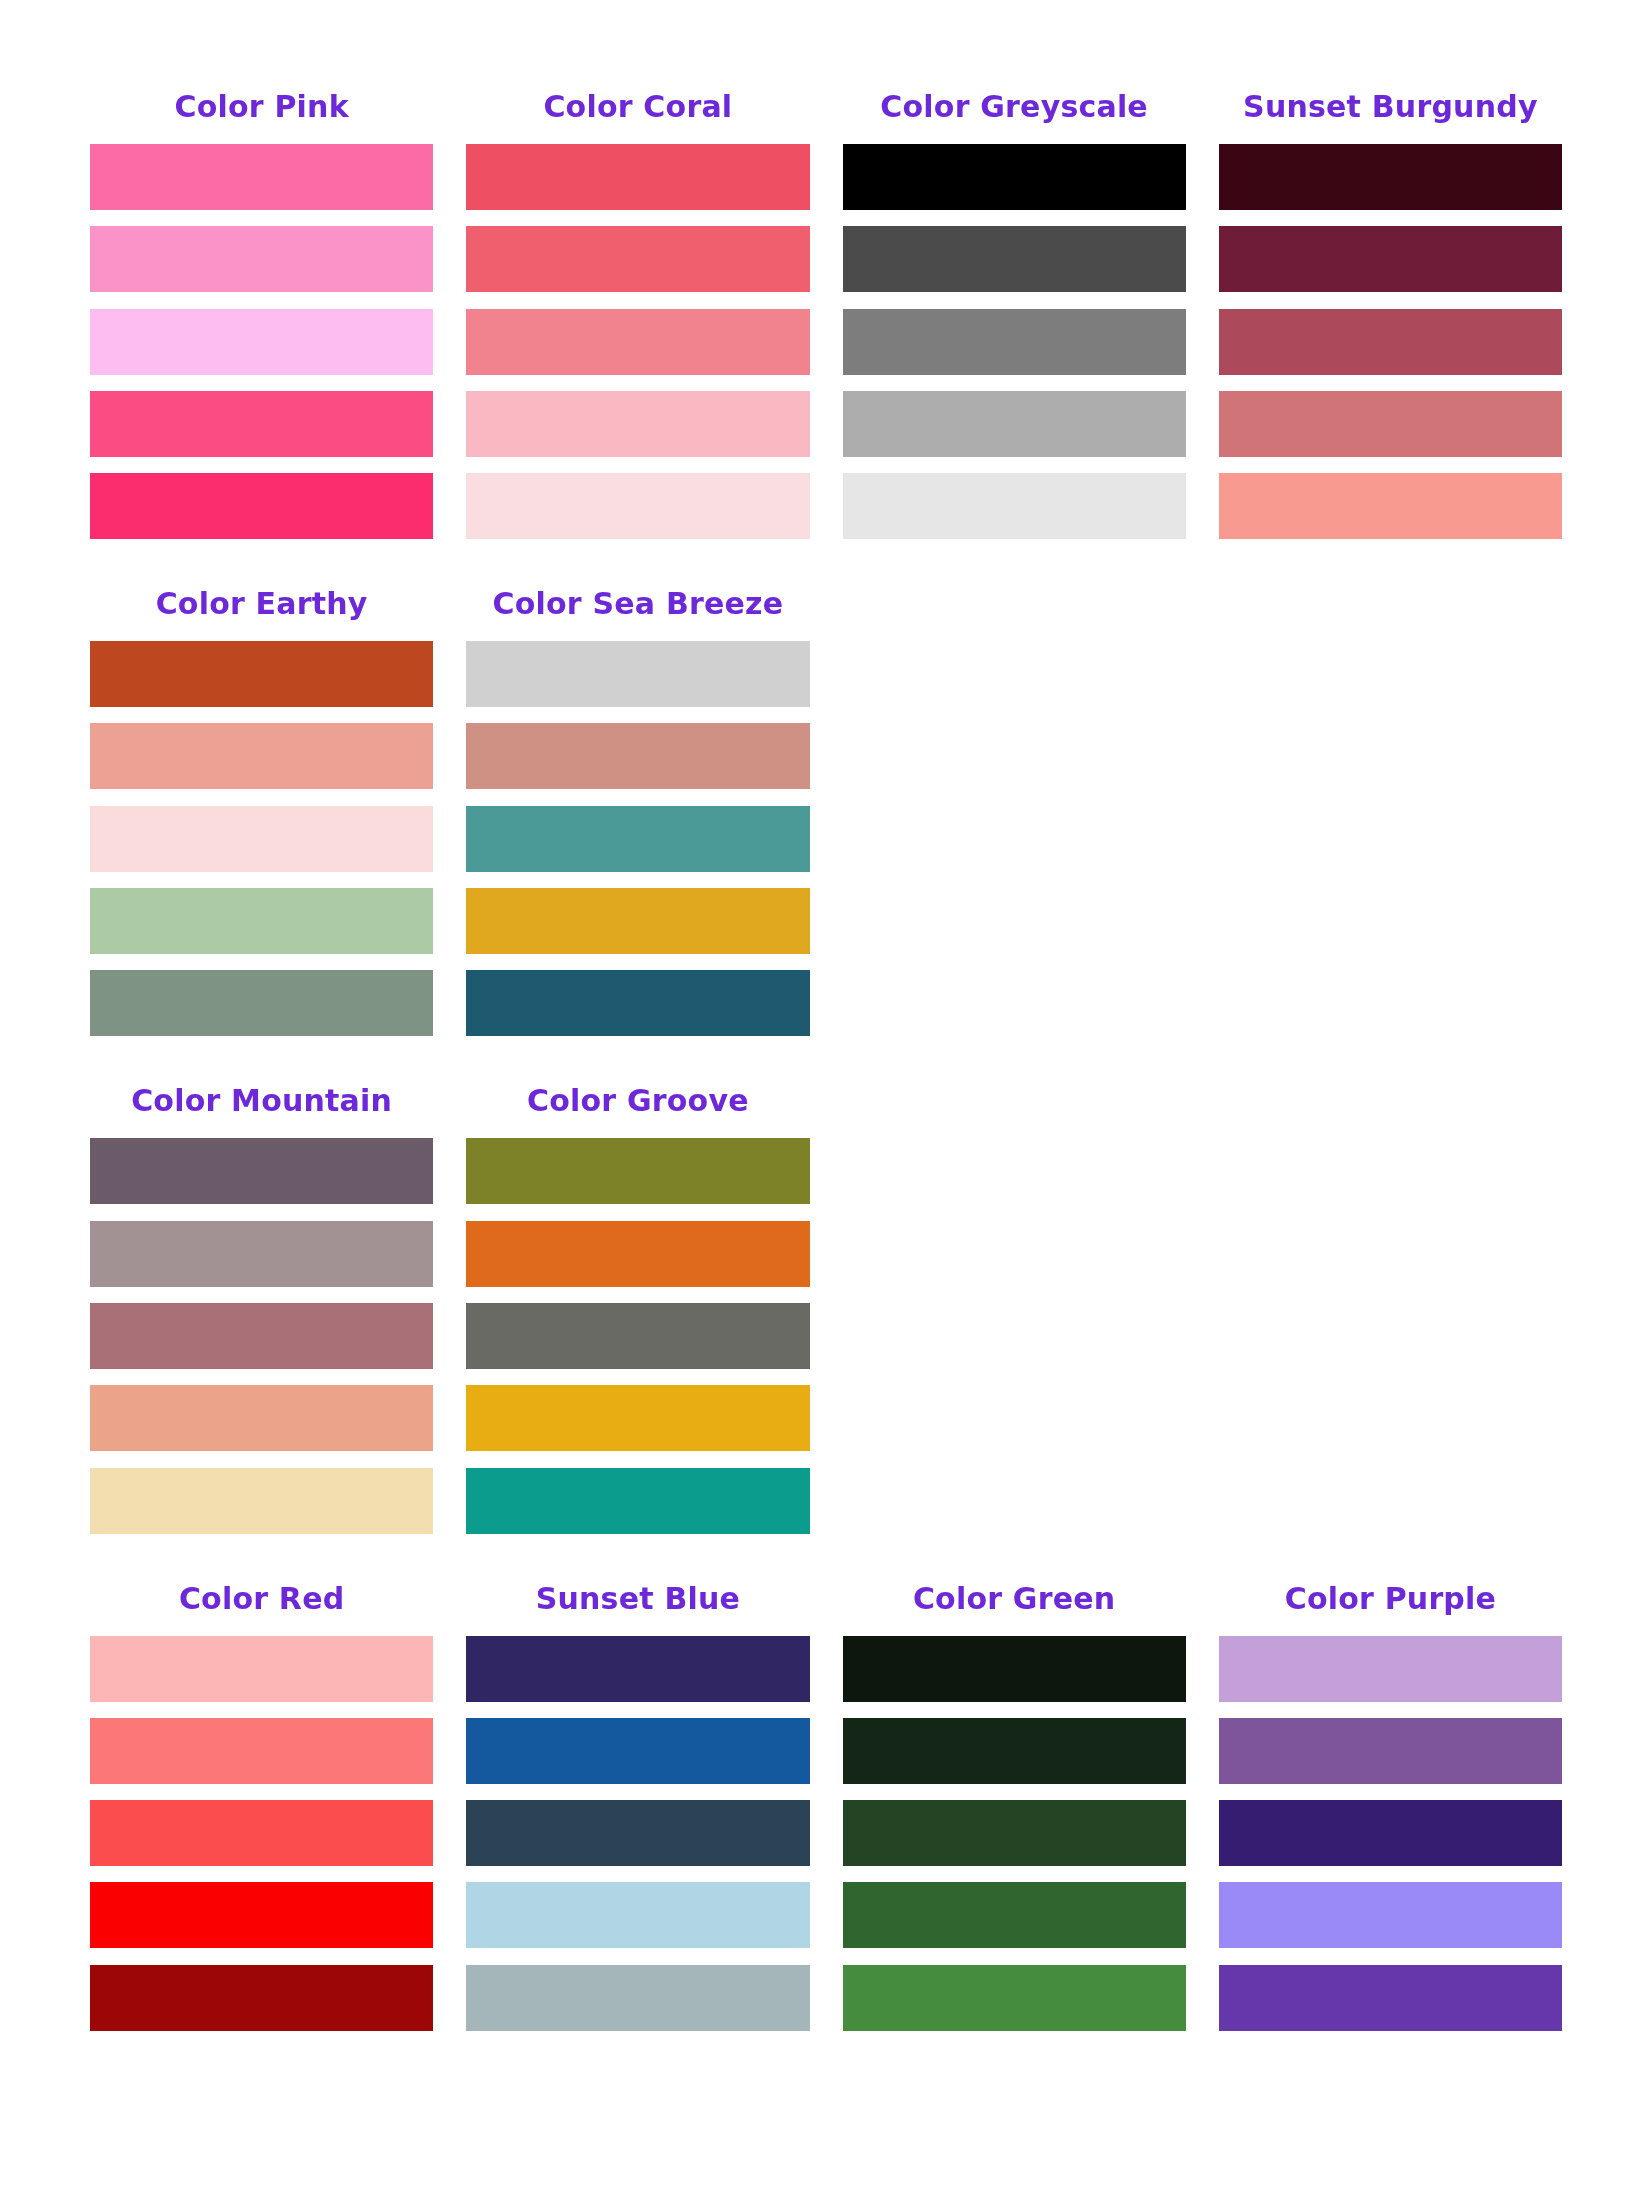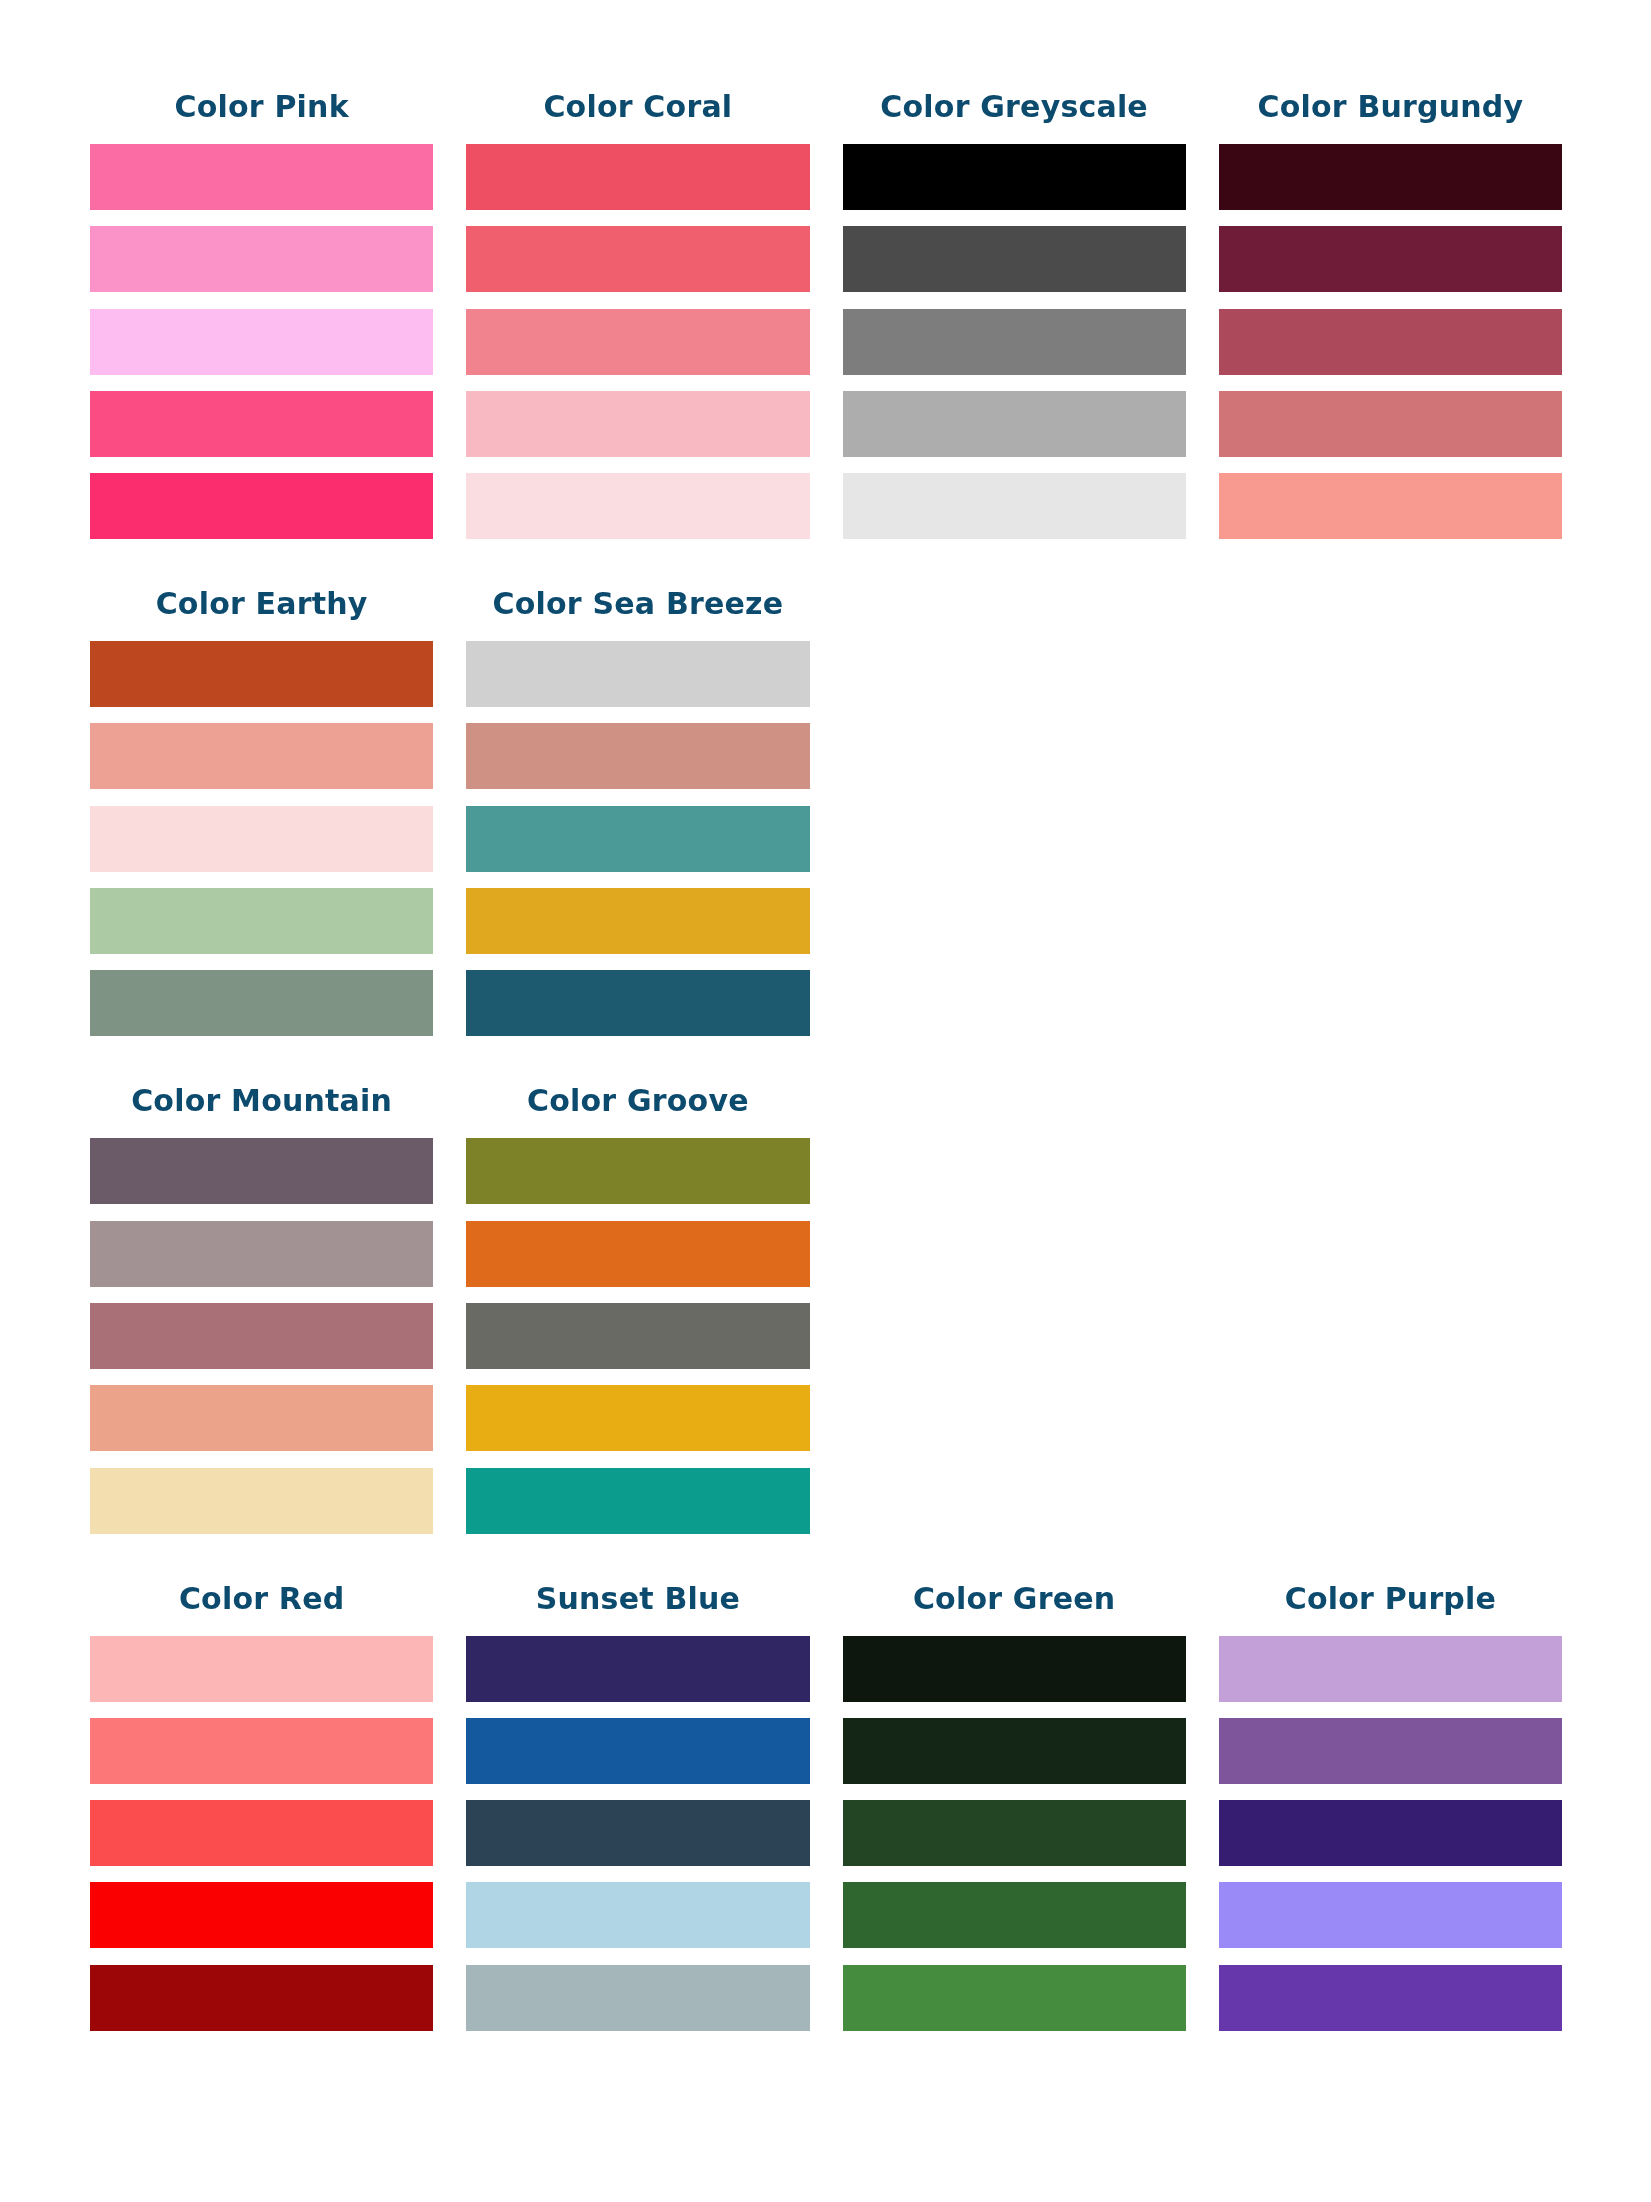--- a/index.html
+++ b/index.html
@@ -37,21 +37,21 @@
     flex-direction: column;
     align-items: stretch;
   }
 
   .palette-title {
     text-align: center;
     font-family: "DejaVu Sans", sans-serif;
     font-weight: bold;
     font-size: 30px;
     letter-spacing: 0.2px;
-    color: #0c4a6e;
+    color: #6d28d9;
     line-height: 1;
     margin: 0 0 22px 0;
     white-space: nowrap;
   }
 
   .swatch-stack {
     display: flex;
     flex-direction: column;
   }
 
@@ -96,21 +96,21 @@
       <div class="swatch-stack">
         <div class="swatch" style="background-color: rgb(0, 0, 0);"></div>
         <div class="swatch" style="background-color: rgb(75, 75, 75);"></div>
         <div class="swatch" style="background-color: rgb(125, 125, 125);"></div>
         <div class="swatch" style="background-color: rgb(173, 173, 173);"></div>
         <div class="swatch" style="background-color: rgb(230, 230, 230);"></div>
       </div>
     </div>
 
     <div class="palette-group">
-      <div class="palette-title">Color Burgundy</div>
+      <div class="palette-title">Sunset Burgundy</div>
       <div class="swatch-stack">
         <div class="swatch" style="background-color: rgb(58, 6, 20);"></div>
         <div class="swatch" style="background-color: rgb(110, 28, 56);"></div>
         <div class="swatch" style="background-color: rgb(172, 74, 91);"></div>
         <div class="swatch" style="background-color: rgb(209, 116, 120);"></div>
         <div class="swatch" style="background-color: rgb(248, 154, 144);"></div>
       </div>
     </div>
 
   </div>

